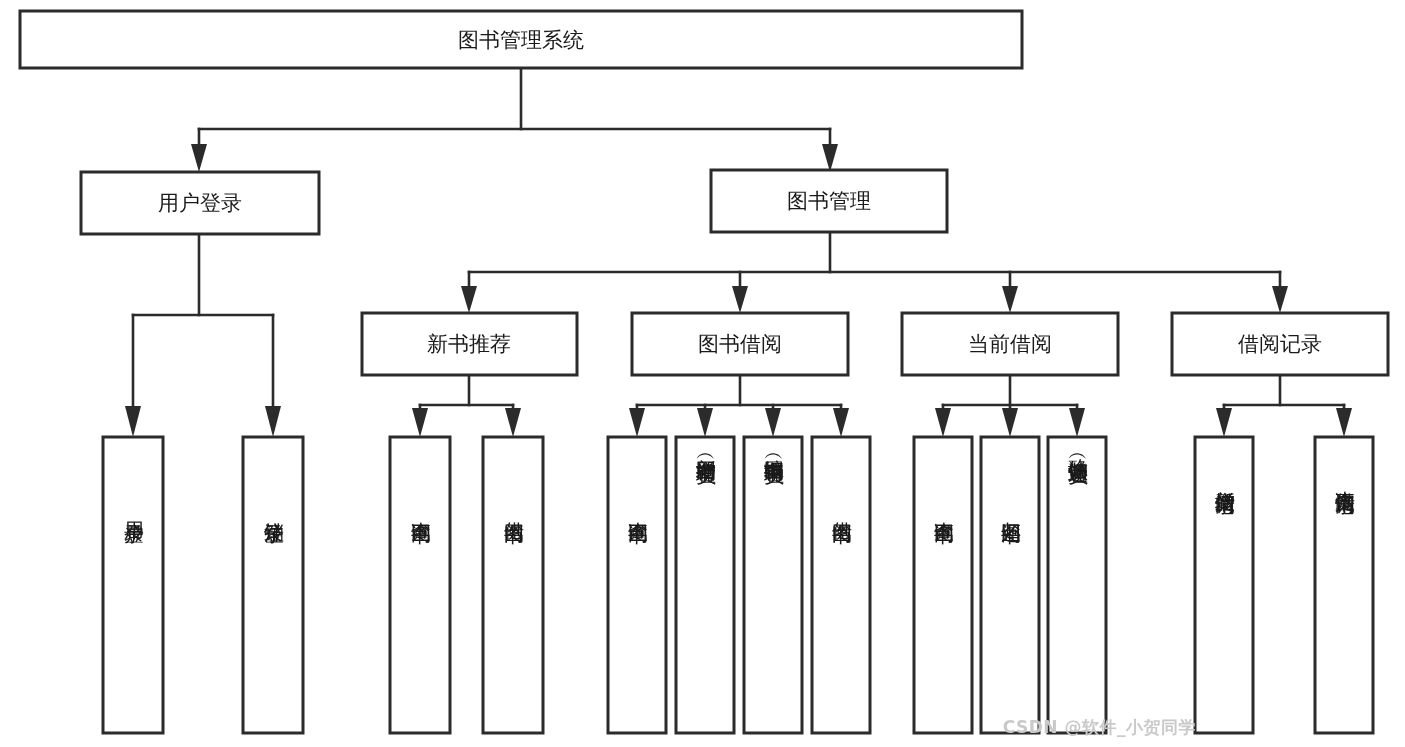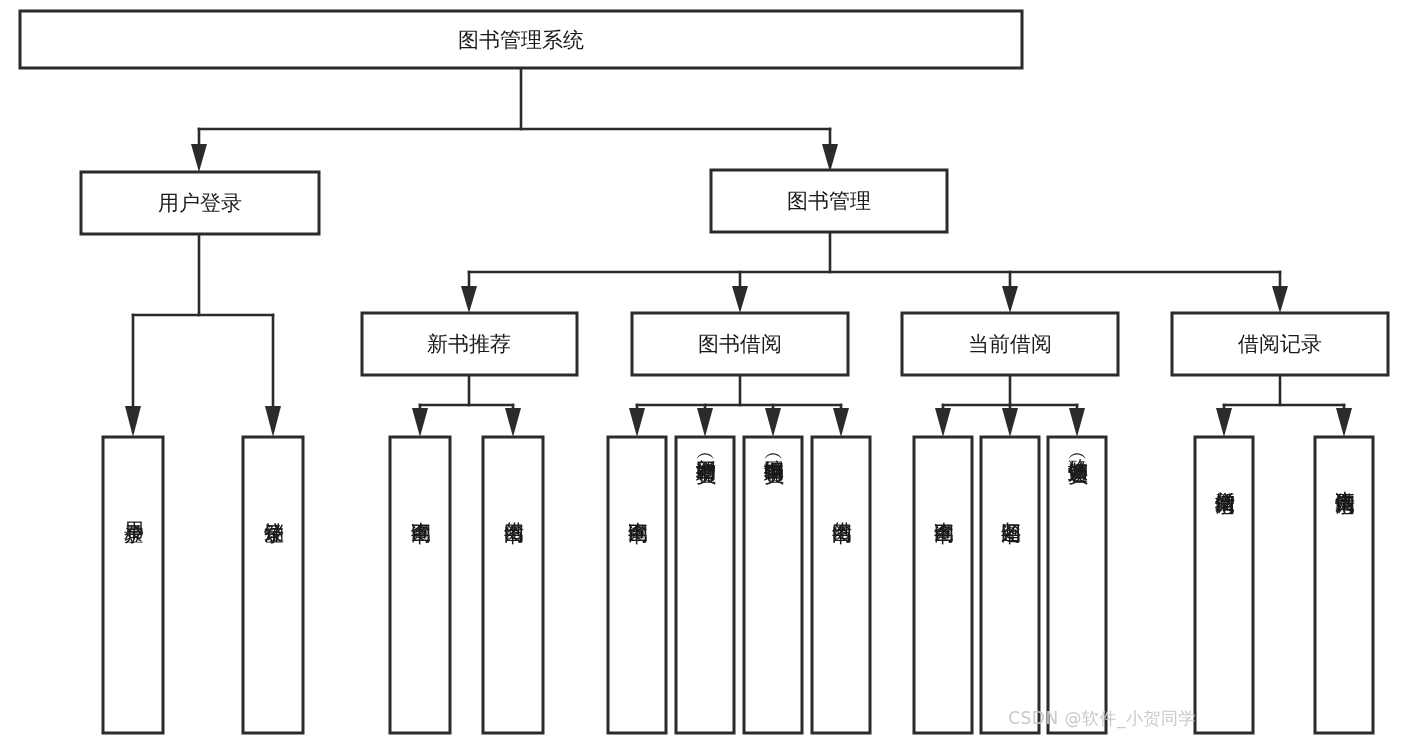--- a/index.html
+++ b/index.html
@@ -53,27 +53,28 @@
     fill: none;
     stroke-linecap: square;
   }
   .arrow-head {
     fill: #2b2b2b;
     stroke: none;
   }
   .watermark {
     position: absolute;
     right: 8px;
-    bottom: 17px;
+    bottom: 8px;
     font-family: "DejaVu Sans", "Liberation Sans", sans-serif;
     font-size: 17px;
     color: #c9c9c9;
     white-space: nowrap;
     pointer-events: none;
     letter-spacing: 0.5px;
+    font-weight: bold;
   }
 </style>
 </head>
 <body>
 
 <div id="diagram-root">
   <svg class="diagram" viewBox="0 0 1405 747" xmlns="http://www.w3.org/2000/svg">
 
     <g>
       <path class="connector" d="M 521 68 L 521 129"></path>

